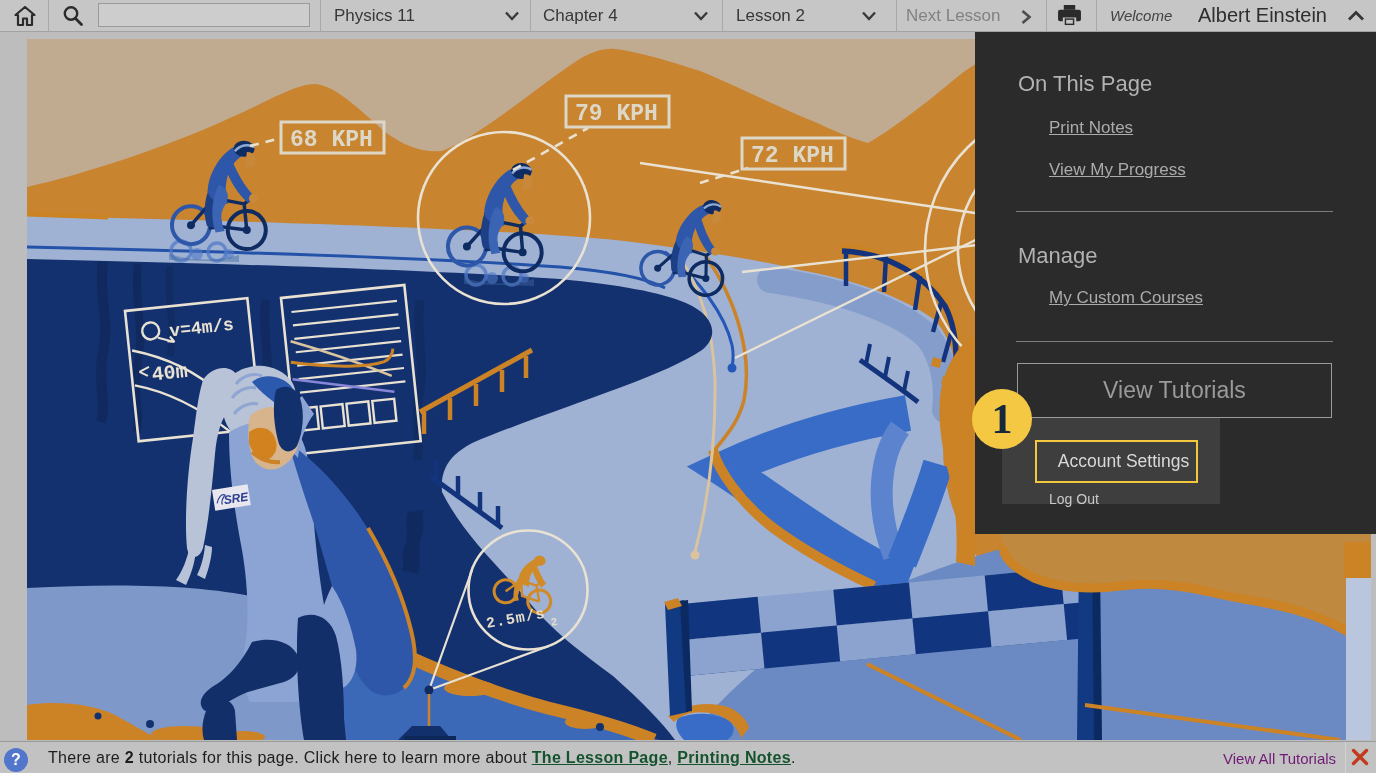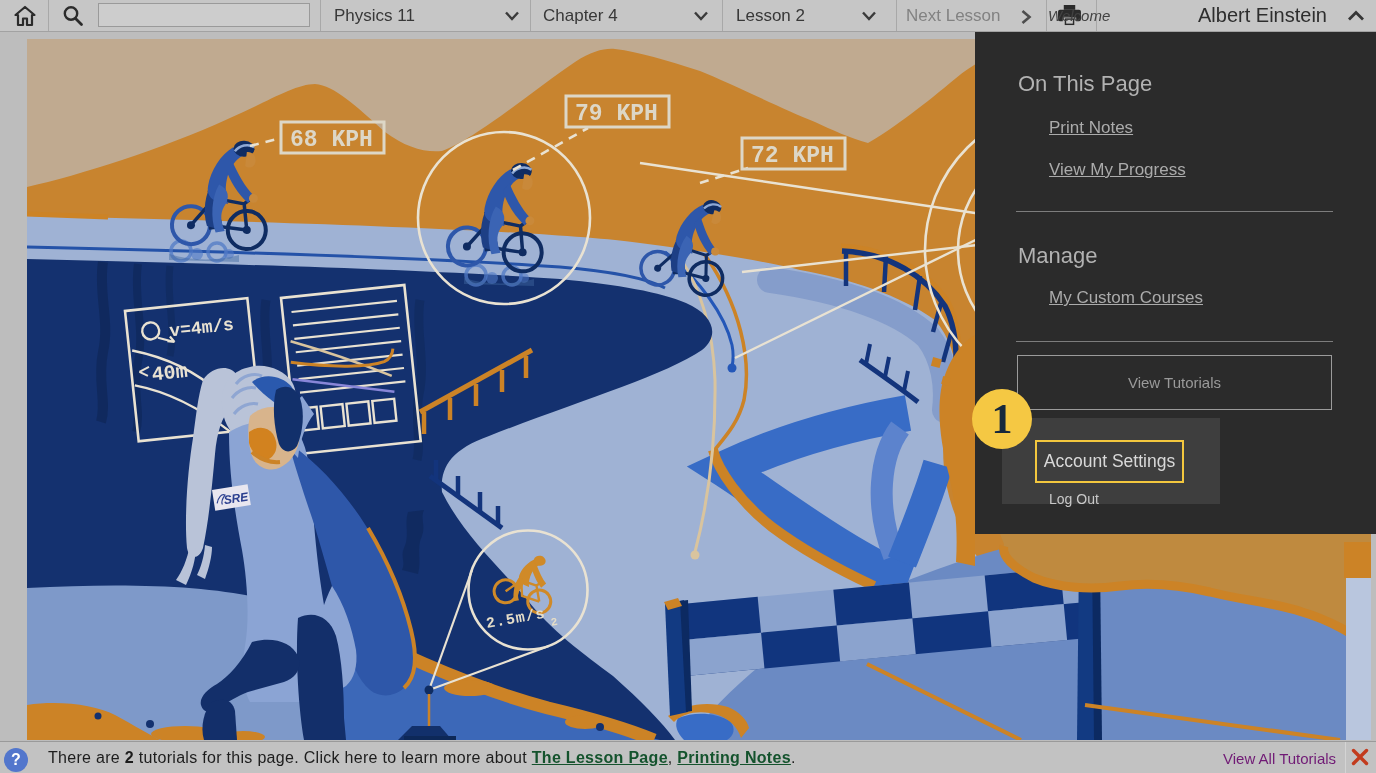--- a/index.html
+++ b/index.html
@@ -8,25 +8,25 @@
   
   #topbar{left:0;top:0;width:1376px;height:31px;background:#c6c6c6;border-bottom:1px solid #a2a2a2;z-index:30;}
   .vsep{position:absolute;top:0;width:1px;height:31px;background:#a8a8a8;z-index:31;}
   .navtxt{position:absolute;top:0;height:31px;line-height:31px;font-size:17px;color:#383838;white-space:nowrap;z-index:31;}
   #srch{position:absolute;left:98px;top:3px;width:210px;height:22px;background:#cdcdcd;border:1px solid #9a9a9a;z-index:31;}
   
   #panel{left:975px;top:32px;width:401px;height:502px;background:#2b2b2b;z-index:20;}
   .mhead{position:absolute;font-size:22px;color:#b2b2b2;z-index:22;}
   .mitem{position:absolute;font-size:17px;color:#ababab;z-index:22;text-decoration:underline;}
   .msep{position:absolute;left:1016px;width:317px;height:1px;background:#7d7d7d;z-index:21;}
-  #vtbtn{left:1017px;top:355px;width:313px;height:53px;border:1px solid #9b9b9b;z-index:21;
-         text-align:center;line-height:53px;font-size:15px;color:#9a9a9a;}
+  #vtbtn{left:1017px;top:363px;width:313px;height:53px;border:1px solid #9b9b9b;z-index:21;
+         text-align:center;line-height:53px;font-size:23px;color:#9a9a9a;}
   #subpanel{left:1002px;top:418px;width:218px;height:86px;background:#3e3e3e;z-index:21;}
   #acct{left:1035px;top:440px;width:145px;height:39px;border:2px solid #f3c73e;z-index:22;
-        text-align:center;line-height:39px;font-size:17.5px;color:#d9d9d9;}
+        text-align:center;line-height:39px;font-size:17.5px;color:#d9d9d9;padding-left:14px;}
   #logout{left:1049px;top:491px;font-size:14px;color:#c9c9c9;z-index:22;}
   #badge{left:972px;top:389px;width:60px;height:60px;border-radius:50%;background:#f5c843;z-index:23;
          text-align:center;line-height:60px;font-size:42px;font-weight:bold;color:#16283c;
          font-family:"Liberation Serif",serif;}
   
   #botbar{left:0;top:741px;width:1376px;height:32px;background:#c2c2c2;border-top:1px solid #9a9a9a;z-index:30;}
   #qmark{left:4px;top:748px;width:24px;height:24px;border-radius:50%;background:#5276cc;z-index:31;
          color:#fff;text-align:center;line-height:24px;font-size:16px;font-weight:bold;}
   #bottext{left:48px;top:749px;font-size:16px;letter-spacing:0.3px;color:#1d1d1d;z-index:31;white-space:nowrap;}
   #bottext a{color:#14532d;font-weight:bold;text-decoration:underline;}
@@ -316,21 +316,21 @@
     <path d="M3.5 2 L10.5 8 L3.5 14" fill="none" stroke="#4d4d4d" stroke-width="2.6"></path>
   </svg>
 <div class="vsep" style="left:1046px"></div>
 <svg class="abs" style="left:1058px;top:5px;z-index:31" width="23" height="21" viewBox="0 0 24 22">
   <rect x="6" y="0" width="12" height="5" fill="#2b2b2b"></rect>
   <path d="M2 5 h20 a2 2 0 0 1 2 2 v8 a2 2 0 0 1 -2 2 h-3 v-4 h-14 v4 h-3 a2 2 0 0 1 -2 -2 v-8 a2 2 0 0 1 2 -2 z" fill="#2b2b2b"></path>
   <rect x="7" y="14" width="10" height="7" fill="#2b2b2b"></rect>
   <rect x="8.5" y="15.5" width="7" height="4" fill="#c6c6c6"></rect>
 </svg>
 <div class="vsep" style="left:1096px"></div>
-<div class="navtxt" style="left:1048px;font-size:15px;font-style:italic;color:#424242">Welcome</div>
+<div class="navtxt" style="left:1110px;font-size:15px;font-style:italic;color:#424242">Welcome</div>
 <div class="navtxt" style="left:1198px;font-size:20px;color:#2e2e2e">Albert Einstein</div>
 <svg class="abs" style="left:1346px;top:10px;z-index:31" width="20" height="12" viewBox="0 0 20 12">
     <path d="M3 9.5 L10 2.5 L17 9.5" fill="none" stroke="#363636" stroke-width="2.8"></path>
   </svg>
 
 <div class="abs" id="panel"></div>
 <div class="mhead" style="left:1018px;top:71px">On This Page</div>
 <div class="mitem" style="left:1049px;top:118px">Print Notes</div>
 <div class="mitem" style="left:1049px;top:160px">View My Progress</div>
 <div class="msep" style="top:211px"></div>

